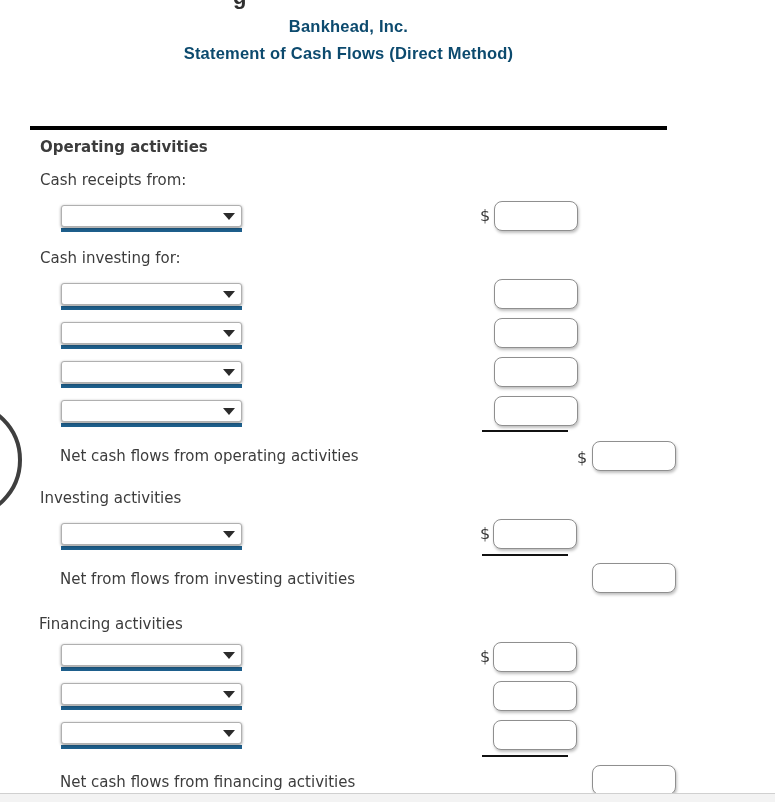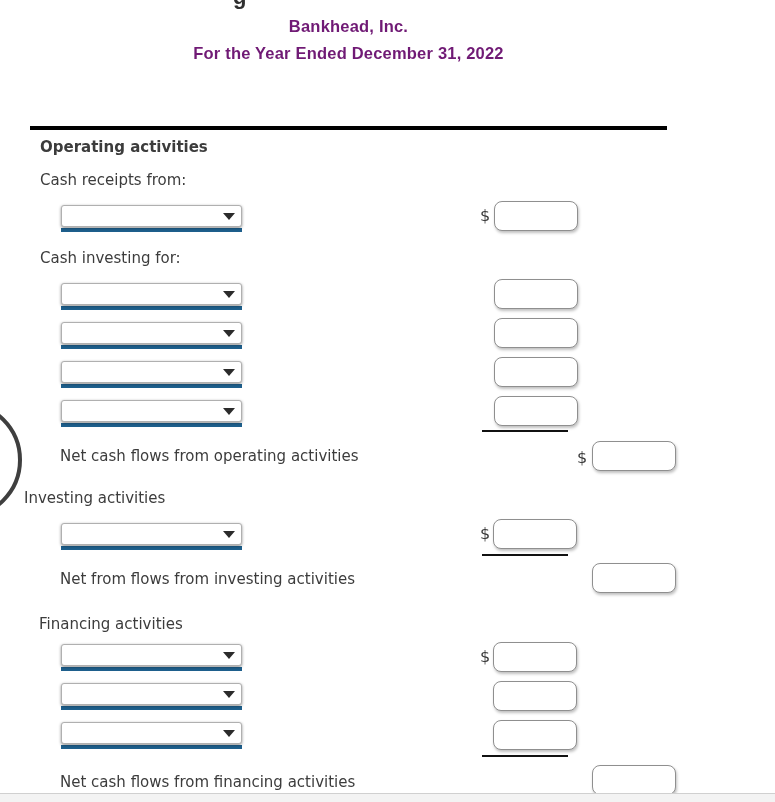--- a/index.html
+++ b/index.html
@@ -14,21 +14,21 @@
   .frag{
     left:233px;top:-16px;
     font:bold 22px "Liberation Sans",sans-serif;color:#2f2f2f;
   }
   
   .title{
     left:30px;top:13px;width:637px;
     text-align:center;
     font-family:"Liberation Sans",sans-serif;
     font-weight:bold;font-size:16.5px;line-height:27px;
-    color:#701a75;letter-spacing:.2px;
+    color:#0c4a6e;letter-spacing:.2px;
   }
   .hrule{left:30px;top:126px;width:637px;height:4px;background:#000;}
   .lbl{font-size:15px;line-height:19px;color:#3c3c3c;white-space:nowrap;}
   
   .sel{width:181px;cursor:pointer;}
   .sel .box{
     position:relative;height:20px;background:#fff;
     border:1px solid #b0b0b0;border-radius:3px;
     box-shadow:0 1px 3px rgba(0,0,0,.45);
   }
@@ -61,21 +61,21 @@
 </style>
 </head>
 <body>
 
 <span class="abs frag">g</span>
 
 <div class="abs circle-frag"></div>
 
 <div class="abs title">
   <div>Bankhead, Inc.</div>
-  <div>For the Year Ended December 31, 2022</div>
+  <div>Statement of Cash Flows (Direct Method)</div>
 </div>
 <div class="abs hrule"></div>
 
 <span class="abs lbl" style="left:40px;top:138px;font-weight:bold;">Operating activities</span>
 <span class="abs lbl" style="left:40px;top:171px;">Cash receipts from:</span>
 
 <div class="abs sel" style="left:61px;top:205px;">
   <div class="box">
       <span class="val"></span>
       <span class="tri"></span>
@@ -122,21 +122,21 @@
   <div class="bar"></div>
 </div>
 <input class="abs amt" style="left: 494px; top: 396px;" type="text" value="">
 
 <div class="abs subrule" style="left:482px;top:430px;"></div>
 
 <span class="abs lbl" style="left:60px;top:447px;">Net cash flows from operating activities</span>
 <span class="abs dollar" style="left:577px;top:448px;">$</span>
 <input class="abs amt" style="left: 592px; top: 441px;" type="text" value="">
 
-<span class="abs lbl" style="left:24px;top:489px;">Investing activities</span>
+<span class="abs lbl" style="left:40px;top:489px;">Investing activities</span>
 
 <div class="abs sel" style="left:61px;top:523px;">
   <div class="box">
       <span class="val"></span>
       <span class="tri"></span>
     </div>
   <div class="bar"></div>
 </div>
 <span class="abs dollar" style="left:480px;top:524px;">$</span>
 <input class="abs amt" style="left: 493px; top: 519px;" type="text" value="">

